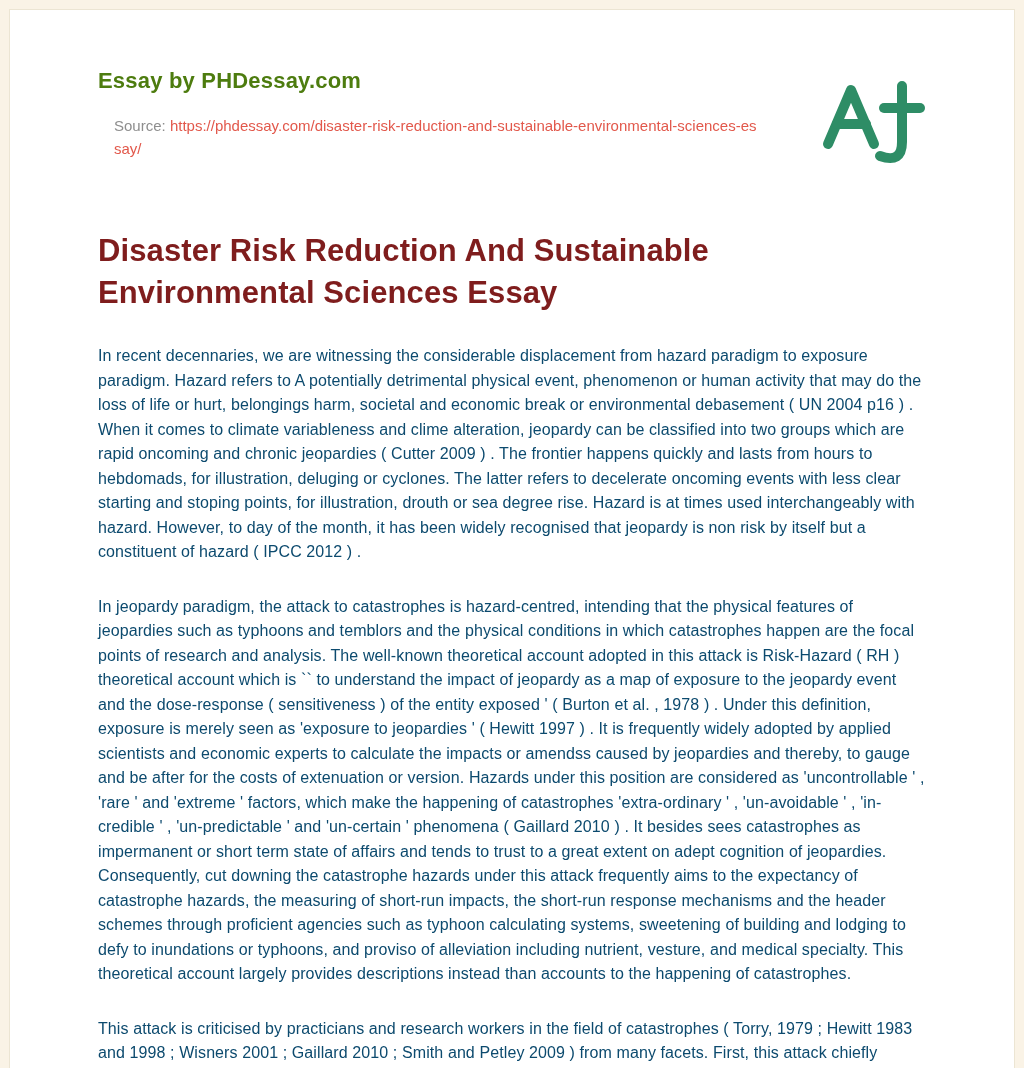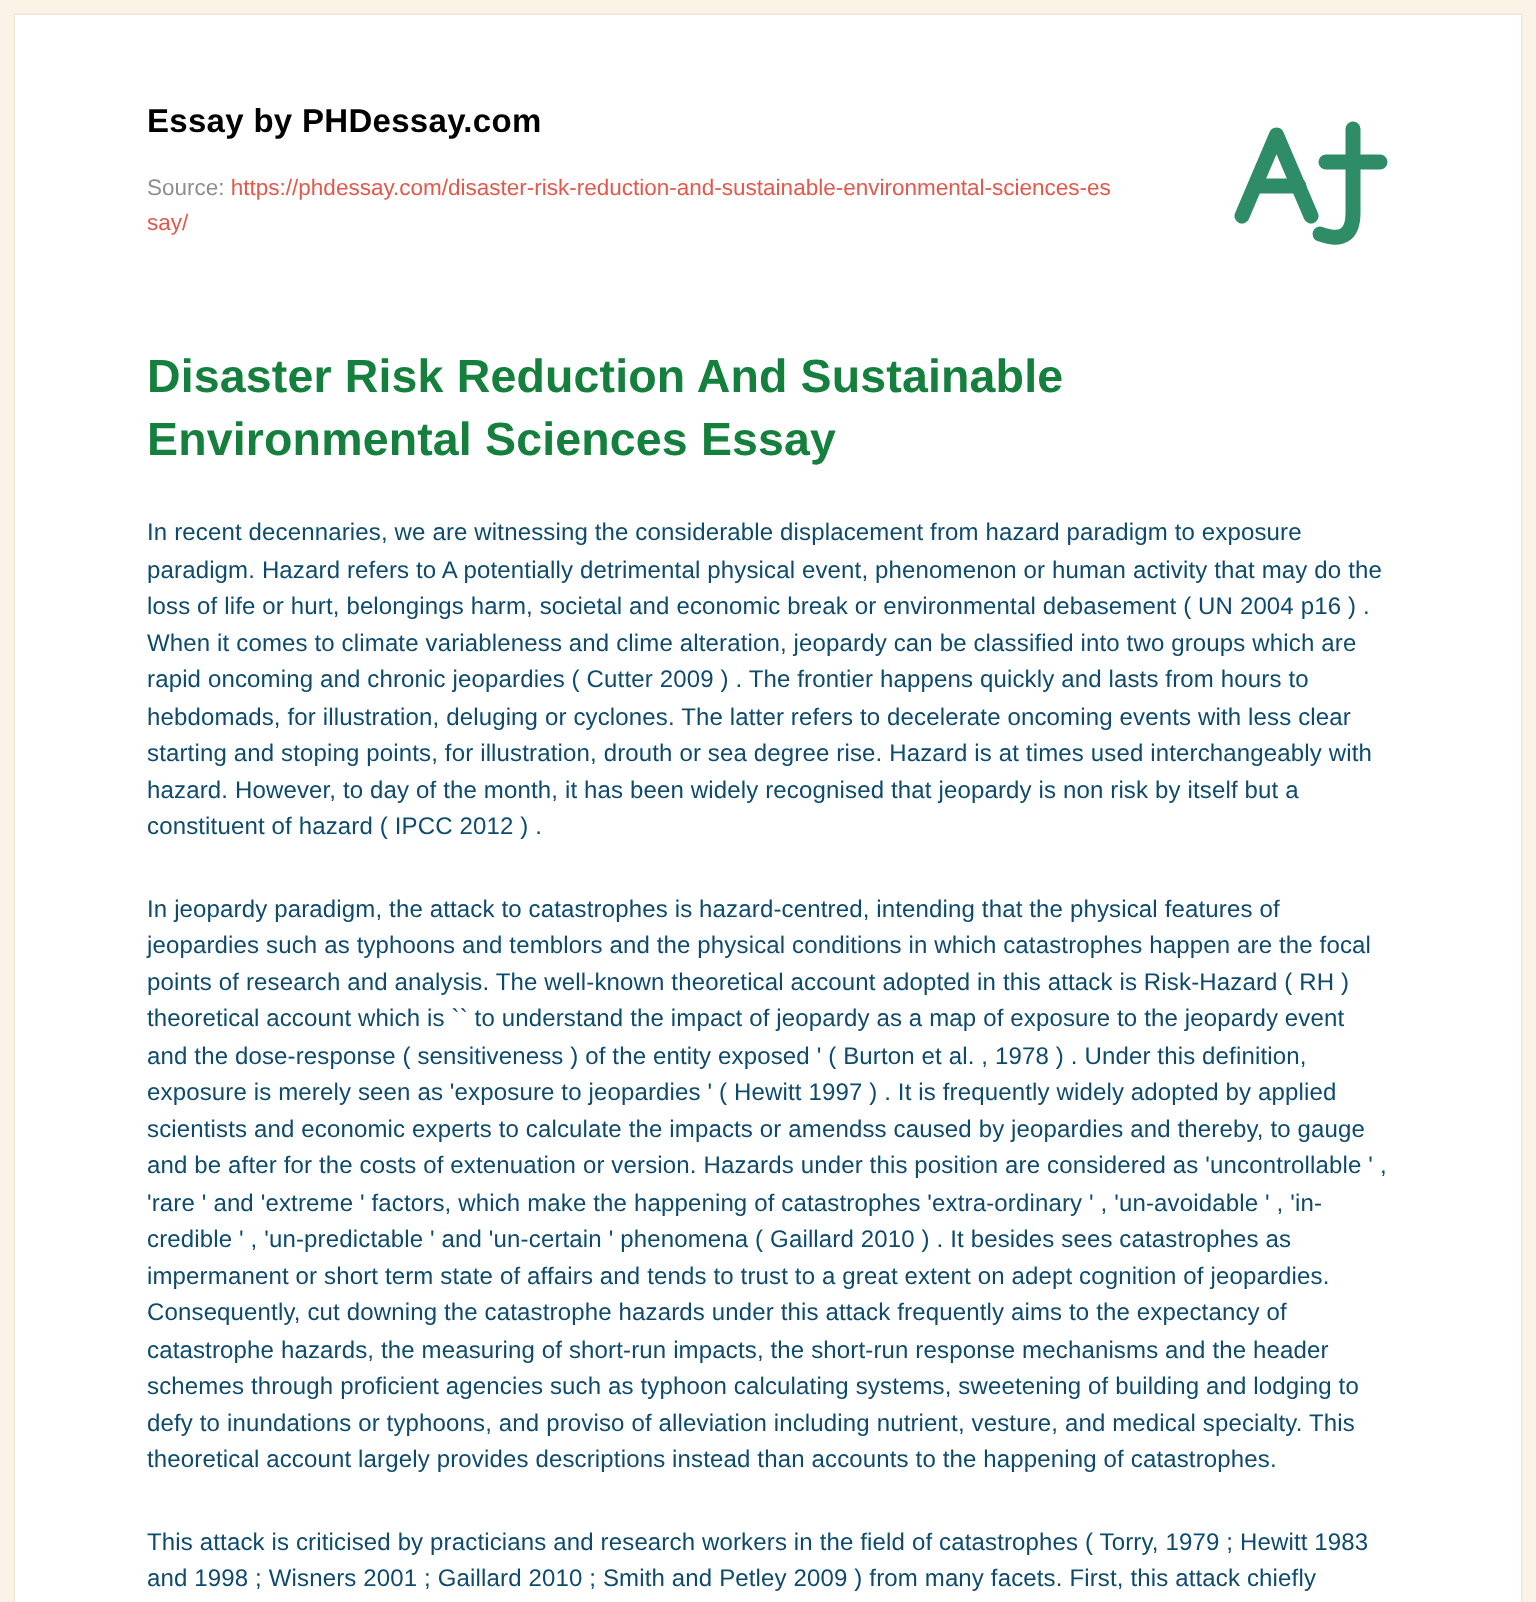--- a/index.html
+++ b/index.html
@@ -18,25 +18,25 @@
     min-height: 1100px;
     background: #ffffff;
     border: 1px solid #ece5d3;
     padding: 58px 88px 40px 88px;
     position: relative;
   }
   .header-title {
     margin: 0 0 20px 0;
     font-size: 22px;
     font-weight: 700;
-    color: #000000;
+    color: #4d7c0f;
     letter-spacing: 0.2px;
   }
   .source-line {
-    margin: 0;
+    margin: 16px;
     max-width: 648px;
     font-size: 15px;
     line-height: 23px;
     color: #8e8e8e;
     word-wrap: break-word;
     overflow-wrap: break-word;
   }
   .source-line a {
     color: #e2584b;
     text-decoration: none;
@@ -47,21 +47,21 @@
     top: 66px;
     right: 86px;
     width: 110px;
     height: 96px;
   }
   .essay-title {
     margin: 70px 0 0 0;
     font-size: 31px;
     line-height: 42px;
     font-weight: 700;
-    color: #15803d;
+    color: #7f1d1d;
     letter-spacing: 0.1px;
   }
   .essay-body {
     margin-top: 30px;
   }
   .essay-body .para {
     margin: 0 0 30px 0;
     font-size: 16px;
     line-height: 24.5px;
     color: #0c4a6e;

